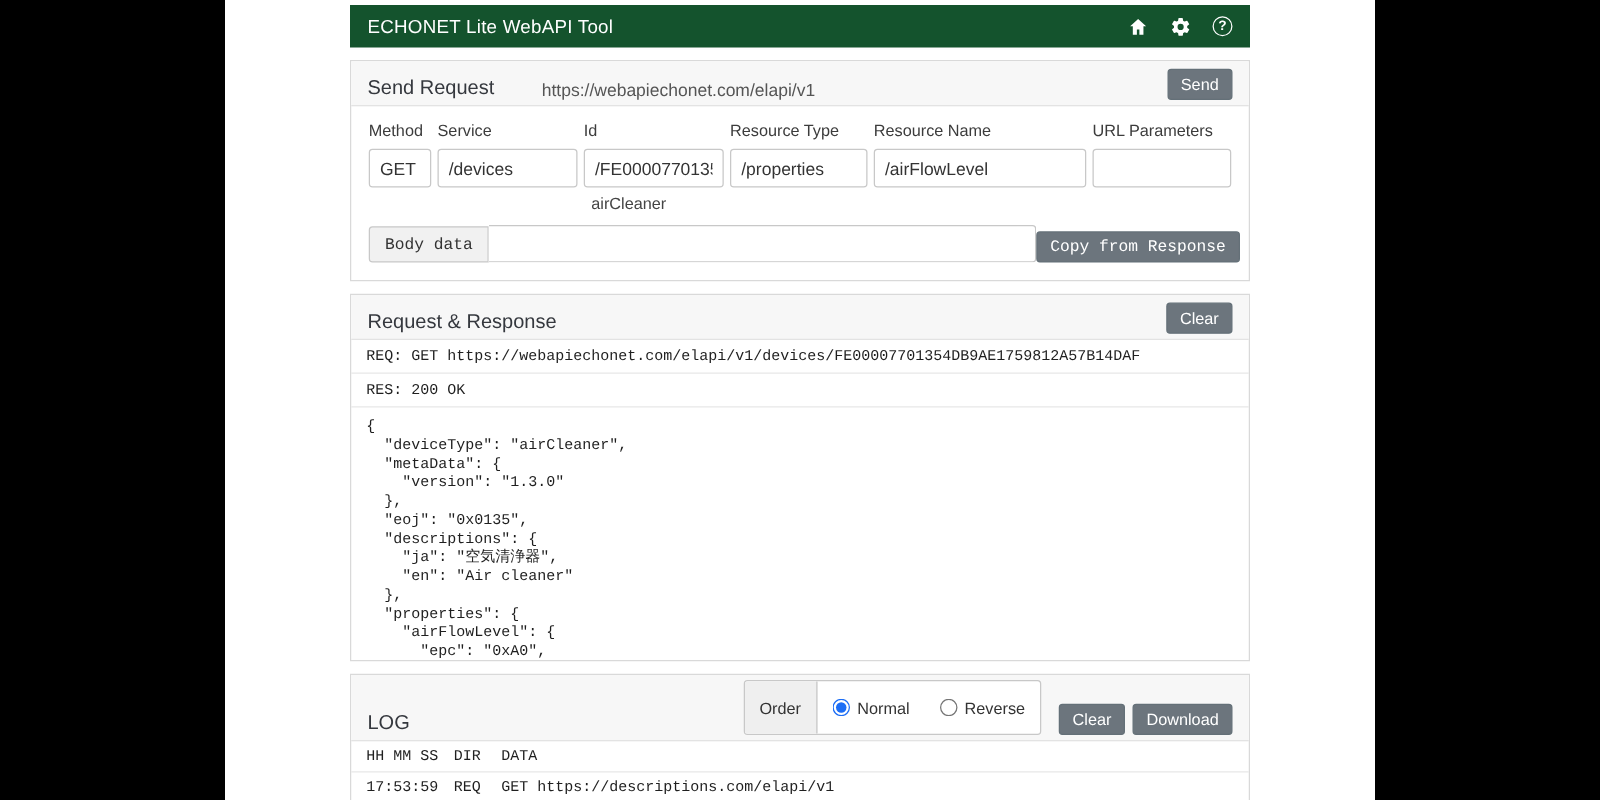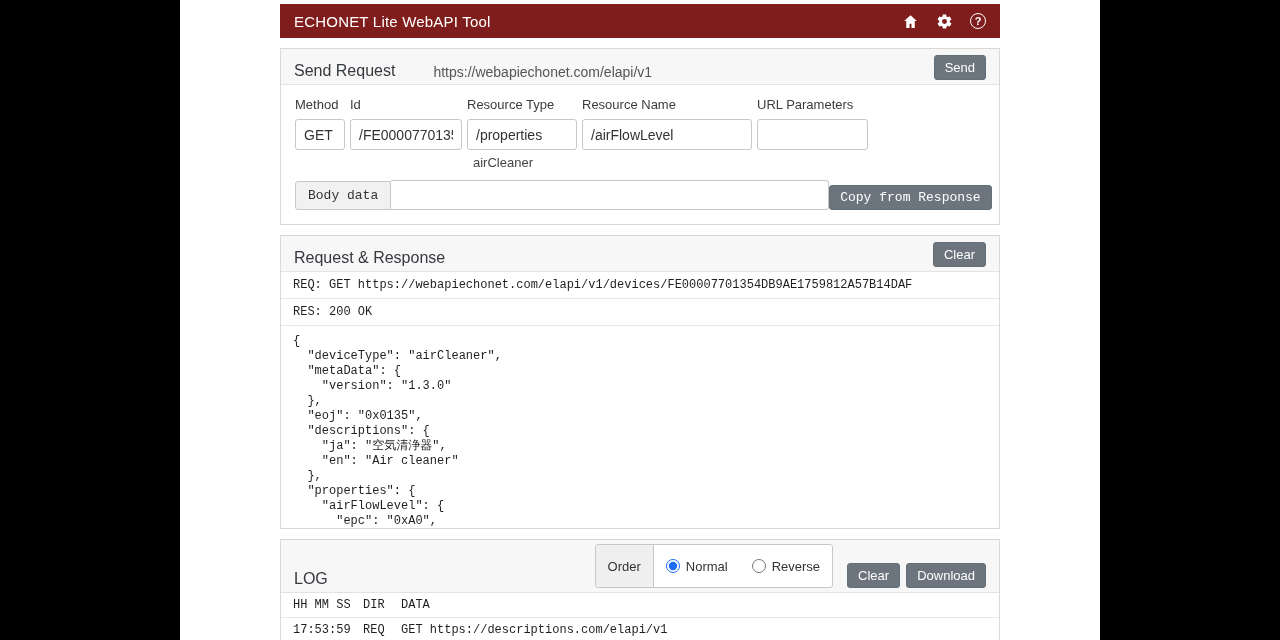--- a/index.html
+++ b/index.html
@@ -2,21 +2,21 @@
 <html><head>
 <meta charset="utf-8">
 <style>
   * { box-sizing: border-box; margin: 0; padding: 0; }
   html, body { width: 1280px; height: 640px; overflow: hidden; }
   body { background: #000; font-family: "Liberation Sans", sans-serif; }
   .page { width: 920px; height: 640px; margin: 0 auto; background: #fff; overflow: hidden; }
   .content { width: 720px; margin: 0 auto; padding-top: 4px; }
 
   
-  .appbar { background: #7f1d1d; color: #fff; height: 34px; display: flex; align-items: center; padding: 0 14px; }
+  .appbar { background: #14532d; color: #fff; height: 34px; display: flex; align-items: center; padding: 0 14px; }
   .app-title { font-size: 15px; letter-spacing: .2px; }
   .appbar-icons { margin-left: auto; display: flex; align-items: center; gap: 17px; }
   .appbar-icons .ic { width: 17px; height: 17px; display: inline-flex; align-items: center; justify-content: center; cursor: pointer; }
   .help-circle { width: 16px; height: 16px; border: 1.5px solid #fff; border-radius: 50%; color: #fff; font-size: 11px; font-weight: bold; display: inline-flex; align-items: center; justify-content: center; }
 
   
   .card { border: 1px solid #d9d9d9; margin-top: 10px; background: #fff; }
   .card-header { display: flex; align-items: flex-end; min-height: 36px; padding: 4px 13px; background: #f7f7f7; border-bottom: 1px solid #e3e3e3; }
   .section-title { font-size: 16px; color: #35383e; }
 
@@ -85,20 +85,24 @@
       <div class="card-header">
         <span class="section-title">Send Request</span>
         <span class="url-text">https://webapiechonet.com/elapi/v1</span>
         <button class="btn hdr-btn">Send</button>
       </div>
       <div class="card-body">
         <div class="fields-row">
           <div class="field f-method">
             <label>Method</label>
             <input value="GET" style="">
+          </div>
+          <div class="field f-service">
+            <label>Service</label>
+            <input value="/devices" style="">
           </div>
           <div class="field f-id">
             <label>Id</label>
             <input value="/FE00007701354" style="">
           </div>
           <div class="field f-rtype">
             <label>Resource Type</label>
             <input value="/properties" style="">
           </div>
           <div class="field f-rname">

